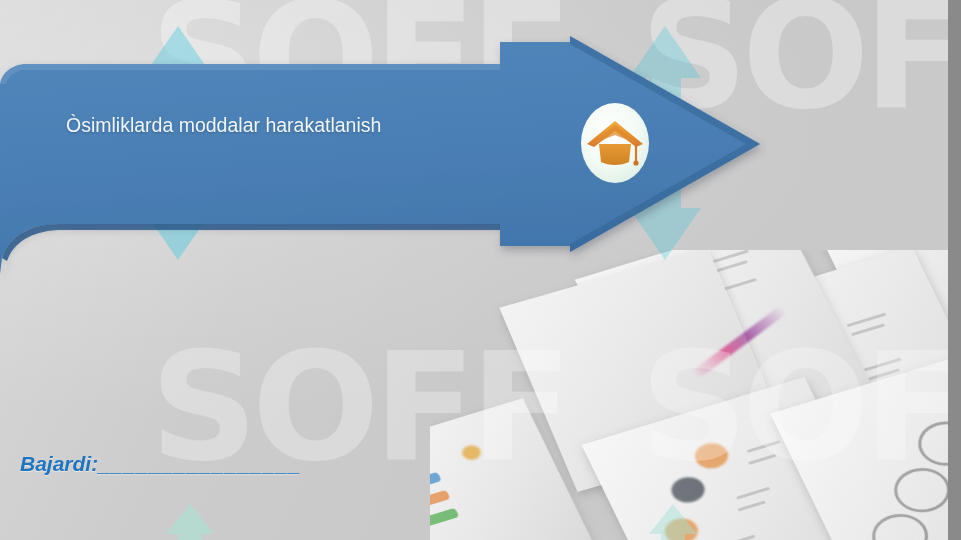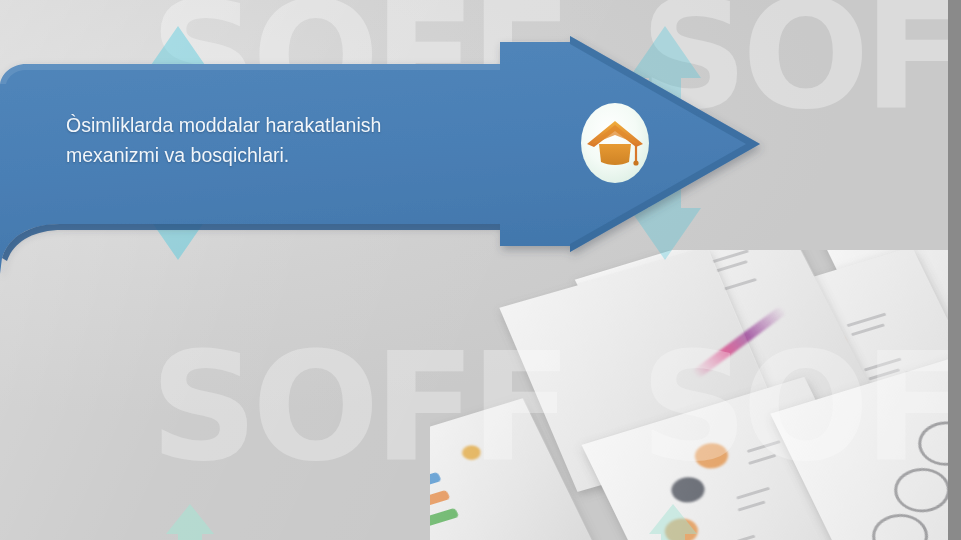--- a/index.html
+++ b/index.html
@@ -342,21 +342,20 @@
         Z" fill="#2b5b8c" opacity="0.85"></path>
 
       <path d="M 26 30 L 500 30 L 500 36 L 26 36 C 16 36 8 42 6 50 L 0 50 C 1 38 11 30 26 30 Z" fill="#ffffff" opacity="0.10"></path>
 
       <path d="M 570 2 L 760 110 L 570 218 L 570 210 L 746 110 L 570 10 Z" fill="#2f608f" opacity="0.45"></path>
     </svg>
   </div>
 
   <div class="banner-text">
     <div>Òsimliklarda moddalar harakatlanish</div>
-    <div>mexanizmi va bosqichlari.</div>
   </div>
 
   <div class="cap-badge">
     <svg width="72" height="85" viewBox="0 0 72 85">
       <defs>
         <radialGradient id="capCircle" cx="42%" cy="36%" r="68%">
           <stop offset="0%" stop-color="#ffffff"></stop>
           <stop offset="58%" stop-color="#f4fbf6"></stop>
           <stop offset="100%" stop-color="#dff0e6"></stop>
         </radialGradient>
@@ -374,14 +373,17 @@
       <path d="M 20 43 L 52 43 L 50 61 C 42 65 30 65 22 61 Z" fill="url(#capBase)"></path>
 
       <path d="M 36 20 L 64 43 L 57 46 L 36 30 L 15 46 L 8 43 Z" fill="url(#capTop)"></path>
       <path d="M 36 24 L 60 43.5 L 36 34 L 12 43.5 Z" fill="#e08a2e" opacity="0.75"></path>
 
       <path d="M 57 45 L 57 60" stroke="#d8772a" stroke-width="2.2" fill="none"></path>
       <circle cx="57" cy="62" r="2.6" fill="#c9761f"></circle>
     </svg>
   </div>
 
+  <div class="bajardi">
+    <span>Bajardi:</span><span class="blank">________________</span>
+  </div>
 
 </div>
 
 </body></html>

